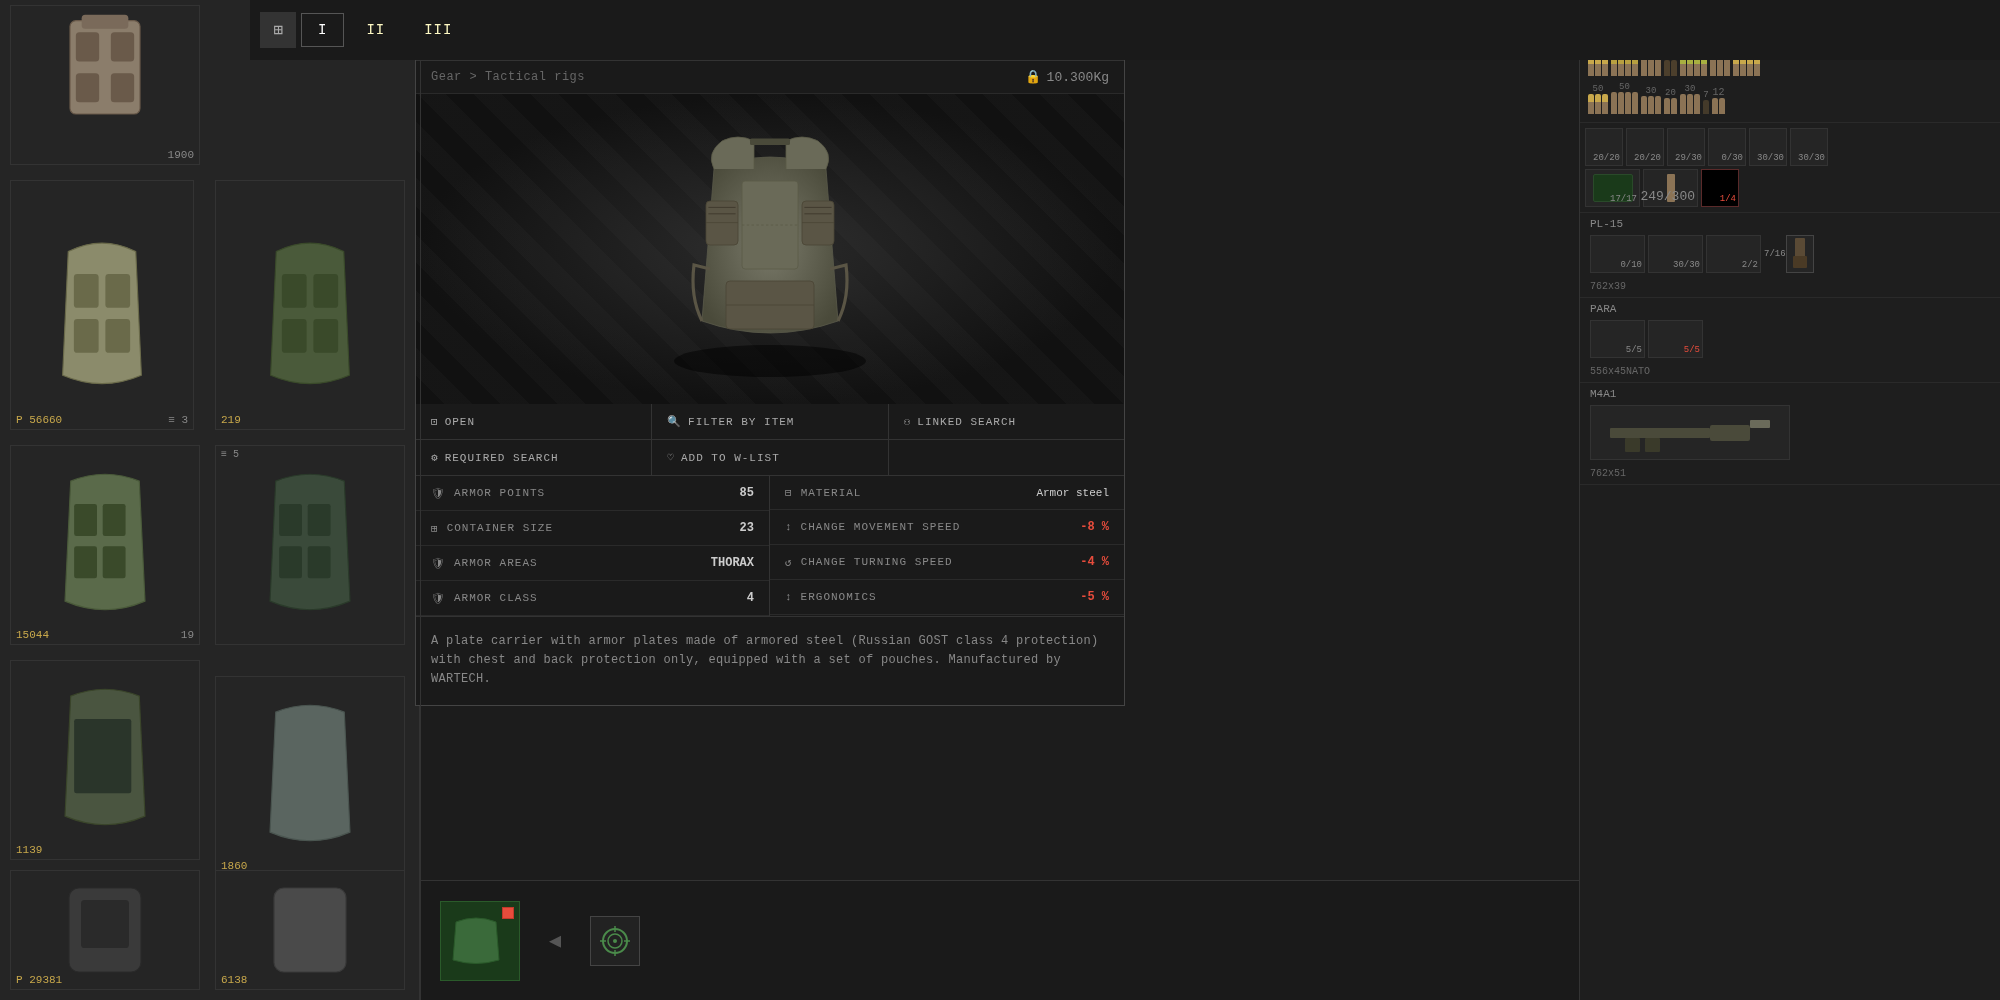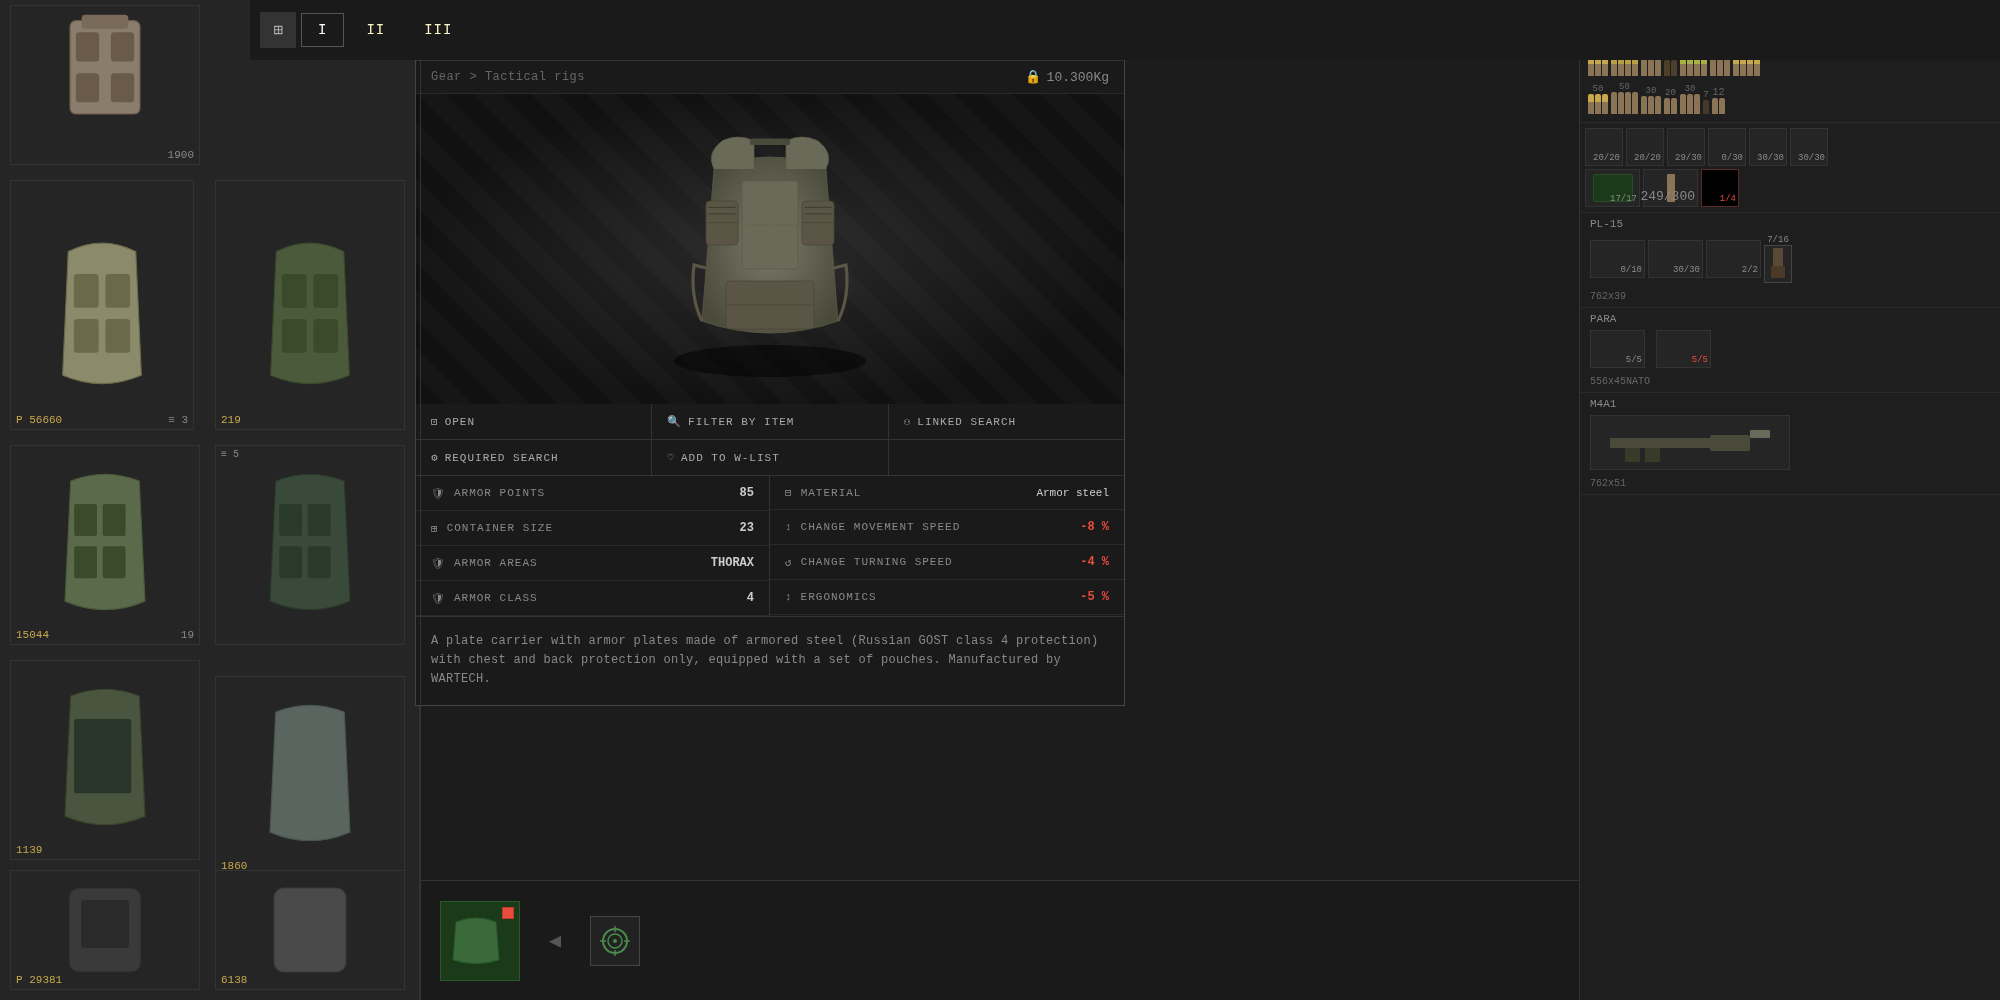--- a/index.html
+++ b/index.html
@@ -819,38 +819,38 @@
     <div style="display:flex; gap:3px; flex-wrap:wrap; align-items:center; padding:3px 5px;">
       <div style="width:55px;height:38px;background:#252525;border:1px solid #333;display:flex;align-items:center;justify-content:center;position:relative;">
         <span style="position:absolute;bottom:2px;right:2px;color:#888;font-size:9px;">0/10</span>
       </div>
       <div style="width:55px;height:38px;background:#252525;border:1px solid #333;display:flex;align-items:center;justify-content:center;position:relative;">
         <span style="position:absolute;bottom:2px;right:2px;color:#888;font-size:9px;">30/30</span>
       </div>
       <div style="width:55px;height:38px;background:#252525;border:1px solid #333;display:flex;align-items:center;justify-content:center;position:relative;">
         <span style="position:absolute;bottom:2px;right:2px;color:#888;font-size:9px;">2/2</span>
       </div>
-      <div style="display:flex;flex-direction:column;align-items:center;">
+      <div style="display:flex;align-items:center;">
         <span style="color:#888;font-size:9px;">7/16</span>
         <div style="width:28px;height:38px;background:#252525;border:1px solid #444;display:flex;align-items:flex-end;justify-content:center;padding-bottom:2px;">
           <svg width="20" height="32" viewBox="0 0 20 32">
             <rect x="5" y="0" width="10" height="20" fill="#5a4a35" rx="1"></rect>
             <rect x="3" y="18" width="14" height="12" fill="#4a3a25" rx="1"></rect>
           </svg>
         </div>
       </div>
     </div>
     <span class="caliber-label">762x39</span>
   </div>
 
   <div style="padding:3px 5px; border-bottom:1px solid #2a2a2a;">
     <div style="display:flex; justify-content:space-between; align-items:center;">
       <span class="weapon-label">PARA</span>
     </div>
-    <div style="display:flex; gap:11px; flex-wrap:wrap; align-items:center; padding:3px 5px;">
+    <div style="display:flex; gap:3px; flex-wrap:wrap; align-items:center; padding:3px 5px;">
       <div style="width:55px;height:38px;background:#252525;border:1px solid #333;display:flex;align-items:center;justify-content:center;position:relative;">
         <span style="position:absolute;bottom:2px;right:2px;color:#888;font-size:9px;">5/5</span>
       </div>
       <div style="width:55px;height:38px;background:#252525;border:1px solid #333;display:flex;align-items:center;justify-content:center;position:relative;">
         <span style="position:absolute;bottom:2px;right:2px;color:#e74c3c;font-size:9px;">5/5</span>
       </div>
     </div>
     <span class="caliber-label">556x45NATO</span>
   </div>
 

